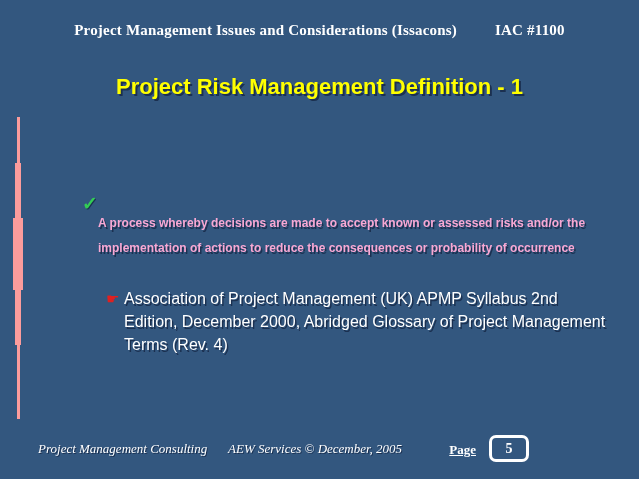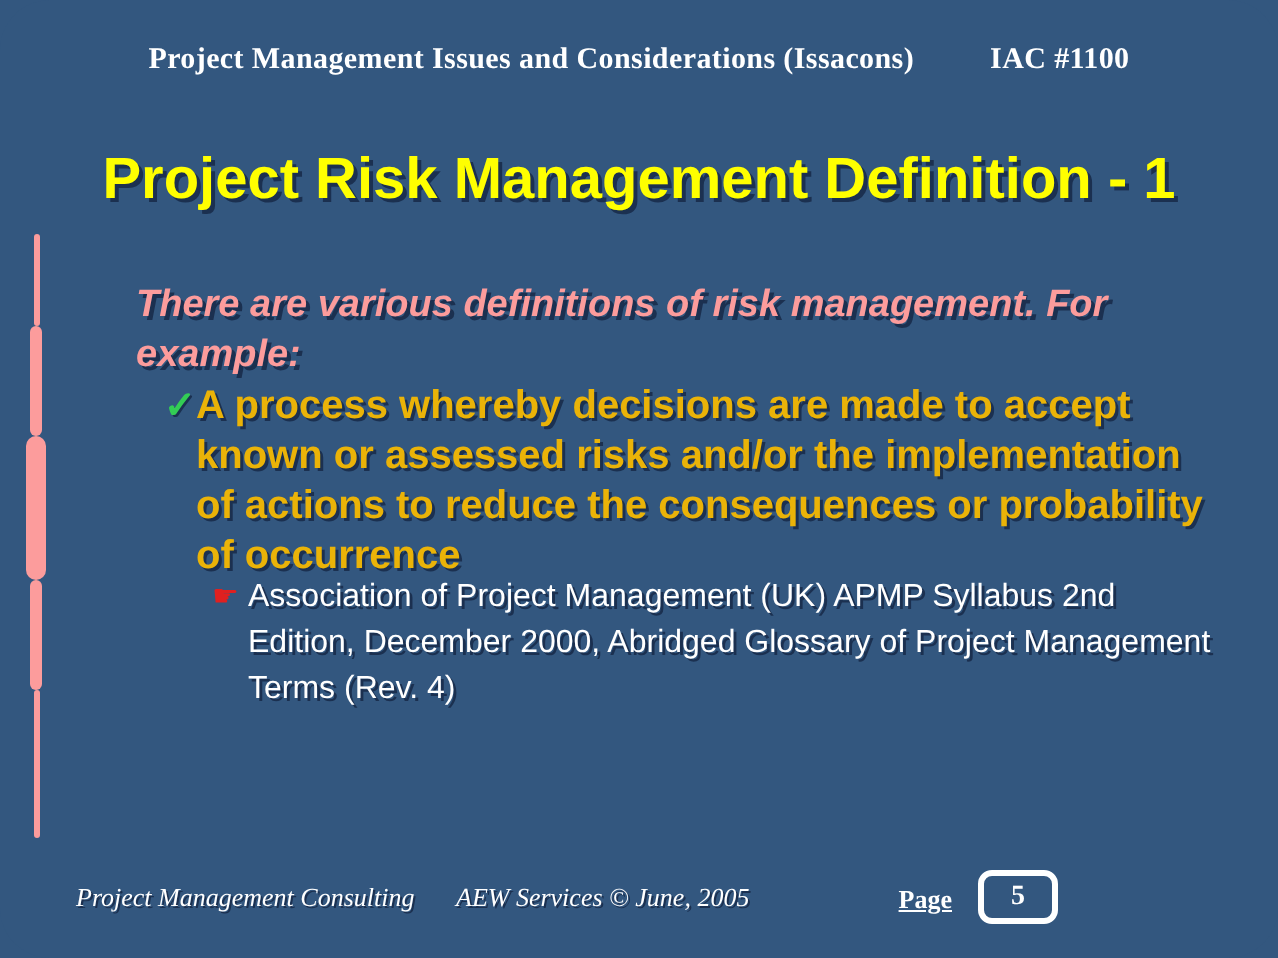--- a/index.html
+++ b/index.html
@@ -1,15 +1,15 @@
 <!DOCTYPE html>
 <html><head>
 <meta charset="utf-8">
 <style>
-  * { margin:0; padding:0; box-sizing:border-box;border-radius:25px; }
+  * { margin:0; padding:0; box-sizing:border-box; }
 
   html, body {
     width: 639px;
     height: 479px;
     overflow: hidden;
   }
 
   body {
     background: #33577f;
     font-family: "Liberation Sans", sans-serif;
@@ -55,21 +55,21 @@
   
   .title {
     position: absolute;
     top: 74px;
     left: 0;
     width: 639px;
     text-align: center;
     color: #ffff00;
     font-family: "Liberation Sans", sans-serif;
     font-weight: bold;
-    font-size: 29px;
+    font-size: 22px;
     letter-spacing: 0px;
     text-shadow: 2px 2px 0 #1b3050;
     white-space: nowrap;
   }
 
   
   .intro {
     position: absolute;
     top: 140px;
     left: 68px;
@@ -93,25 +93,26 @@
   .bullet-l1 .mark {
     color: #33cc55;
     font-size: 19px;
     line-height: 25px;
     font-weight: bold;
     flex: 0 0 auto;
     width: 16px;
     text-shadow: 1px 1px 0 #1b3050;
   }
   .bullet-l1 .txt {
-    color: #eab308;
-    font-weight: bold;
-    font-size: 20px;
+    color: #f9a8d4;
+    font-weight: bold;
+    font-size: 12px;
     line-height: 25px;
     text-shadow: 1.5px 1.5px 0 #1b3050;
+    margin-top: 20px;
   }
 
   .bullet-l2 {
     position: absolute;
     top: 287px;
     left: 106px;
     width: 500px;
     display: flex;
     align-items: flex-start;
   }
@@ -198,32 +199,31 @@
   <div class="deco-bar deco-seg-3"></div>
   <div class="deco-bar deco-seg-4"></div>
   <div class="deco-bar deco-seg-5"></div>
 
   <div class="header">
     <span class="hdr-main">Project Management Issues and Considerations (Issacons)</span><span class="hdr-code">IAC #1100</span>
   </div>
 
   <div class="title">Project Risk Management Definition - 1</div>
 
-  <div class="intro">There are various definitions of risk management. For example:</div>
 
   <div class="bullet-l1">
     <span class="mark">✓</span>
     <span class="txt">A process whereby decisions are made to accept known or assessed risks and/or the implementation of actions to reduce the consequences or probability of occurrence</span>
   </div>
 
   <div class="bullet-l2">
     <span class="mark">☛</span>
     <span class="txt">Association of Project Management (UK) APMP Syllabus 2nd Edition, December 2000, Abridged Glossary of Project Management Terms (Rev. 4)</span>
   </div>
 
   <div class="footer">
     <div class="footer-left">Project Management Consulting</div>
-    <div class="footer-mid">AEW Services © June, 2005</div>
+    <div class="footer-mid">AEW Services © December, 2005</div>
     <div class="footer-page-label">Page</div>
     <div class="footer-page-box">5</div>
   </div>
 
 </div>
 
 </body></html>

